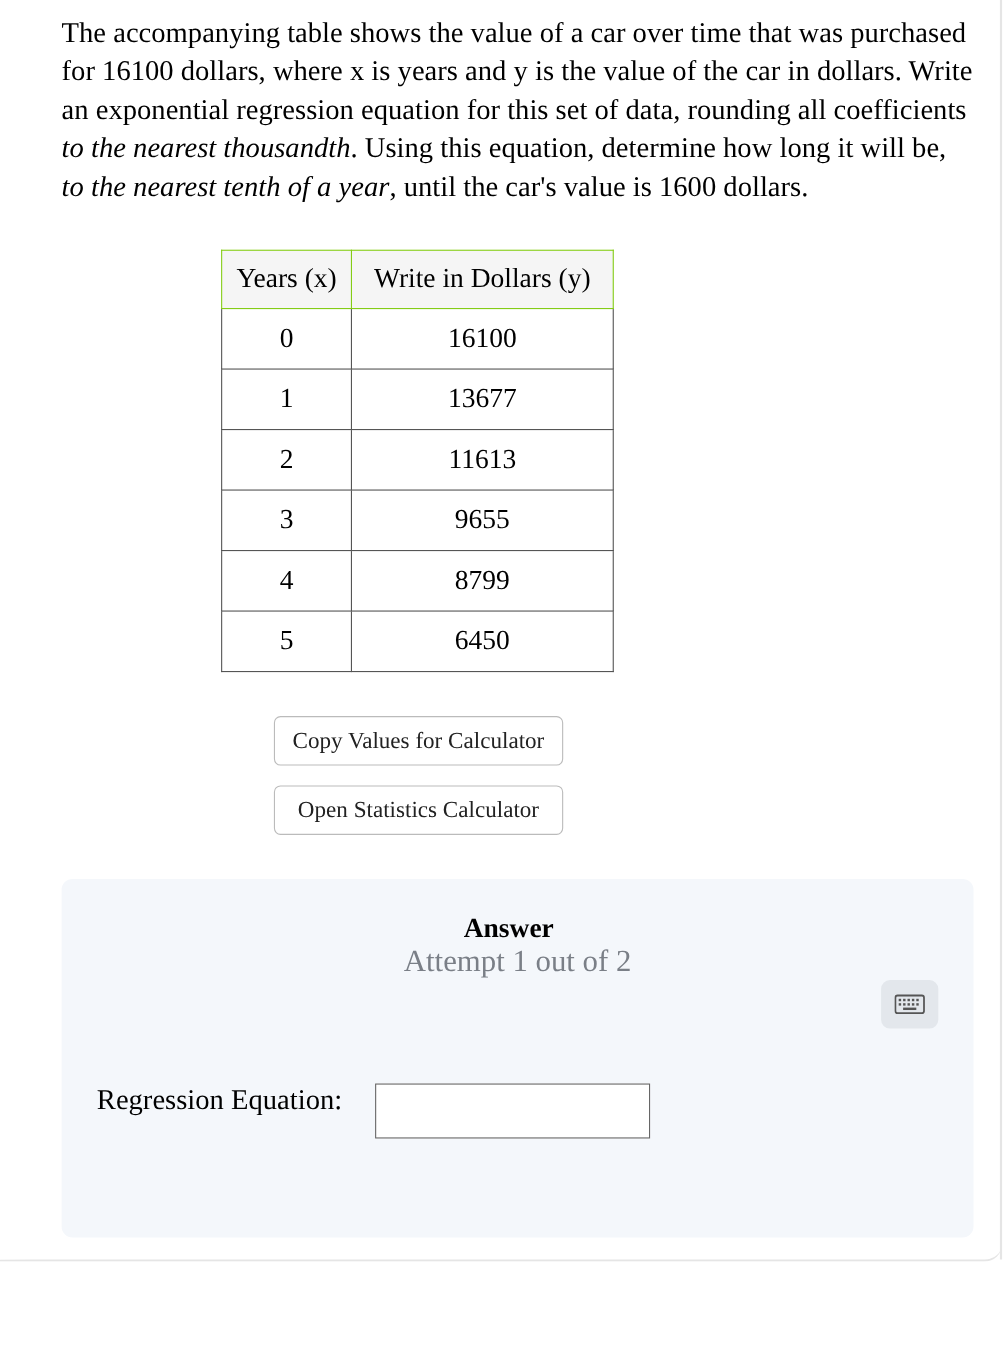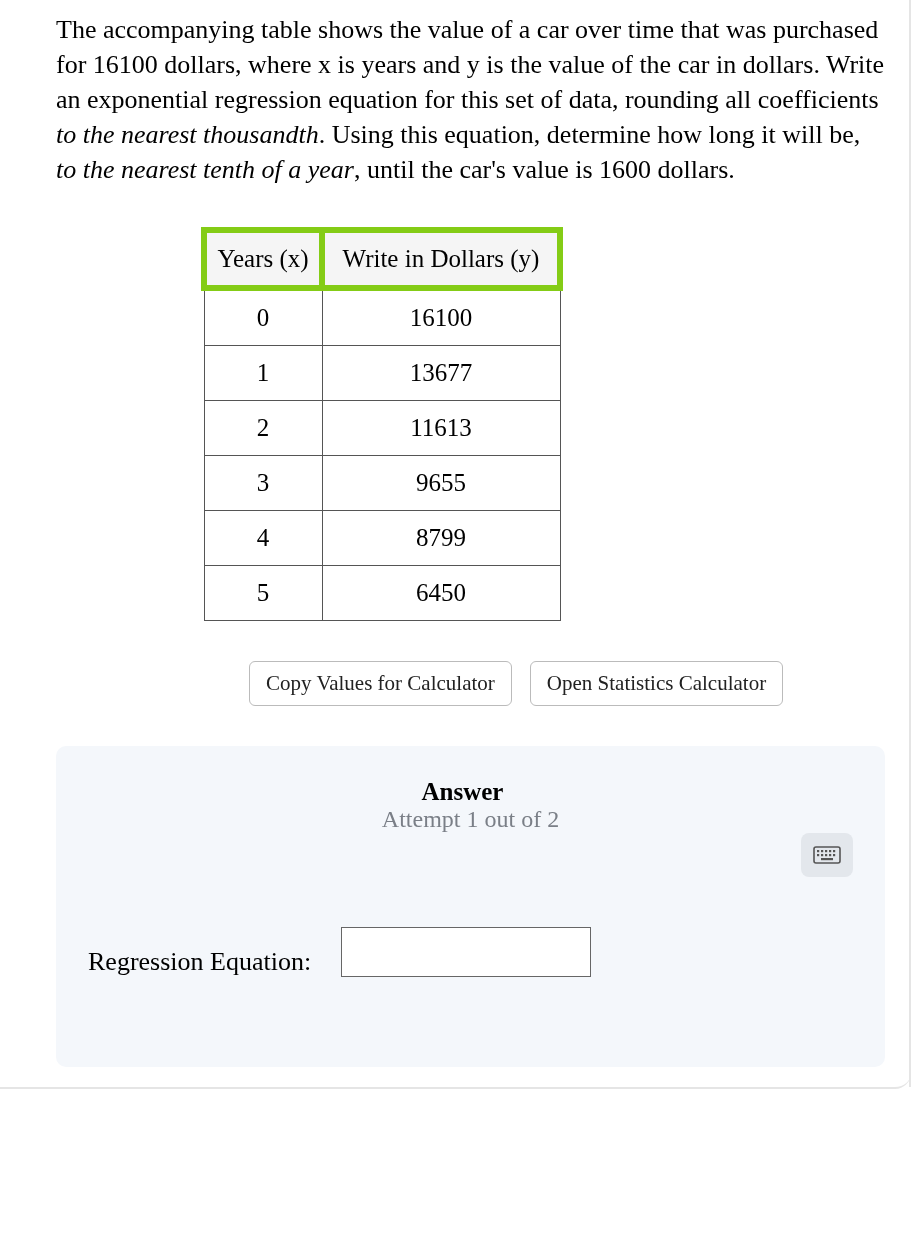--- a/index.html
+++ b/index.html
@@ -27,38 +27,38 @@
       align-items: flex-start;
       margin-left: 145px;
       margin-bottom: 40px;
     }
     table.data-table {
       border-collapse: collapse;
       font-size: 25px;
       margin-bottom: 40px;
     }
     table.data-table th {
-      border: 6px solid #84cc16;
+      border: 1px solid #84cc16;
       padding: 12px 10px;
       font-weight: normal;
       background: #f5f5f5;
       text-align: center;
     }
     table.data-table td {
       border: 1px solid #555;
       padding: 13px 10px;
       text-align: center;
     }
     table.data-table th:first-child,
     table.data-table td:first-child { min-width: 118px; }
     table.data-table th:last-child,
     table.data-table td:last-child { min-width: 238px; }
     .util-buttons {
       display: flex;
-      flex-direction: row;
+      flex-direction: column;
       gap: 18px;
       margin-left: 48px;
     }
     .util-btn {
       font-family: Georgia, 'Times New Roman', serif;
       font-size: 21px;
       padding: 9px 16px;
       border: 1px solid #bbb;
       background: #fff;
       border-radius: 6px;
@@ -77,38 +77,38 @@
       margin-bottom: 50px;
       flex-direction: column;
     }
     .answer-title {
       font-weight: bold;
       font-size: 25px;
       margin-right: 16px;
     }
     .attempt-text {
       color: #7a7f87;
-      font-size: 24px;
+      font-size: 28px;
     }
     .kbd-btn {
       margin-left: auto;
       width: 52px;
       height: 44px;
       border-radius: 8px;
       background: #e3e7ec;
       border: none;
       cursor: pointer;
       display: flex;
       align-items: center;
       justify-content: center;
     }
     .kbd-btn svg { width: 28px; height: 20px; }
     .field-row {
       display: flex;
-      align-items: flex-end;
+      align-items: flex-start;
       gap: 30px;
       margin-bottom: 40px;
     }
     .field-label {
       font-size: 26px;
     }
     .text-input {
       border: 1px solid #666;
       background: #fff;
       height: 50px;

